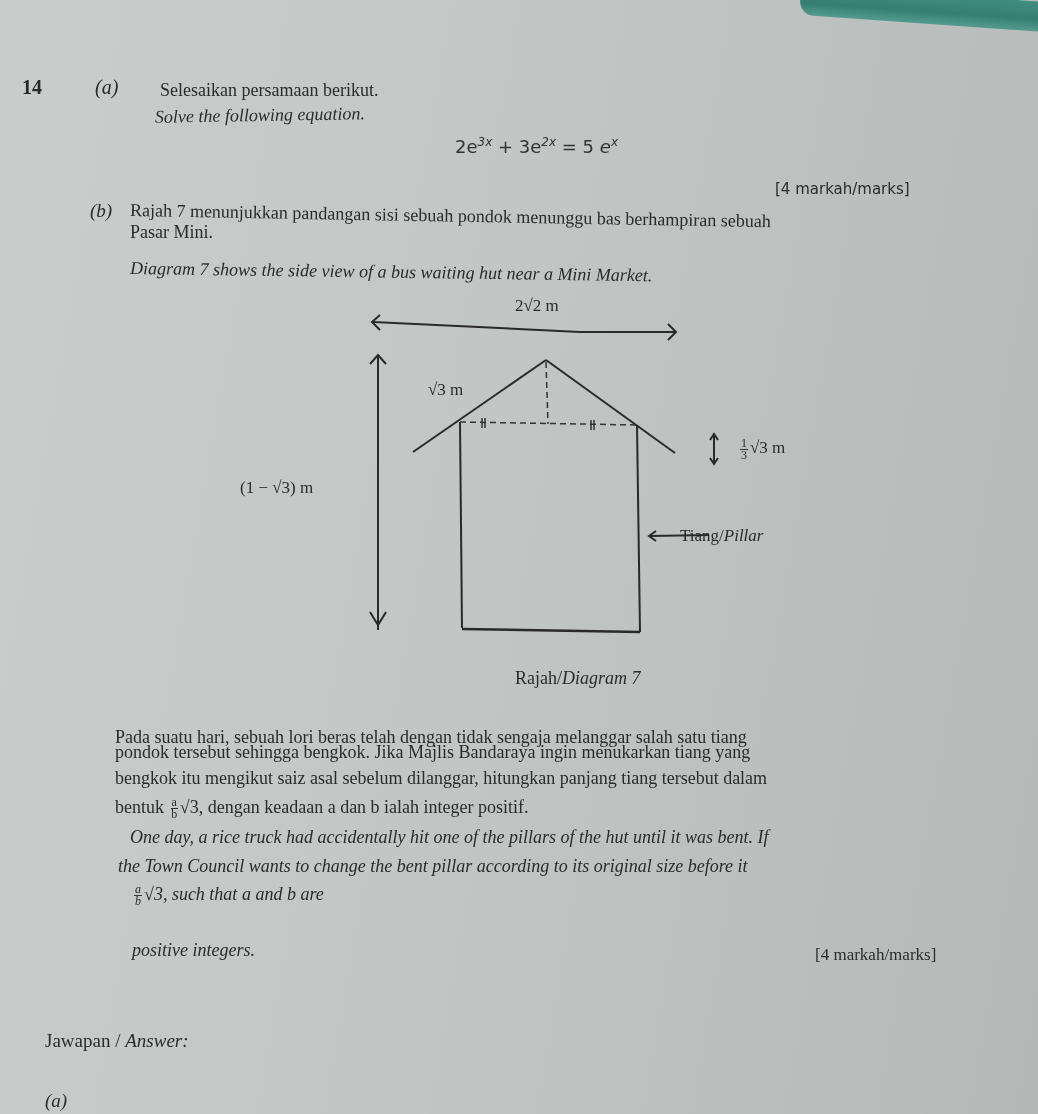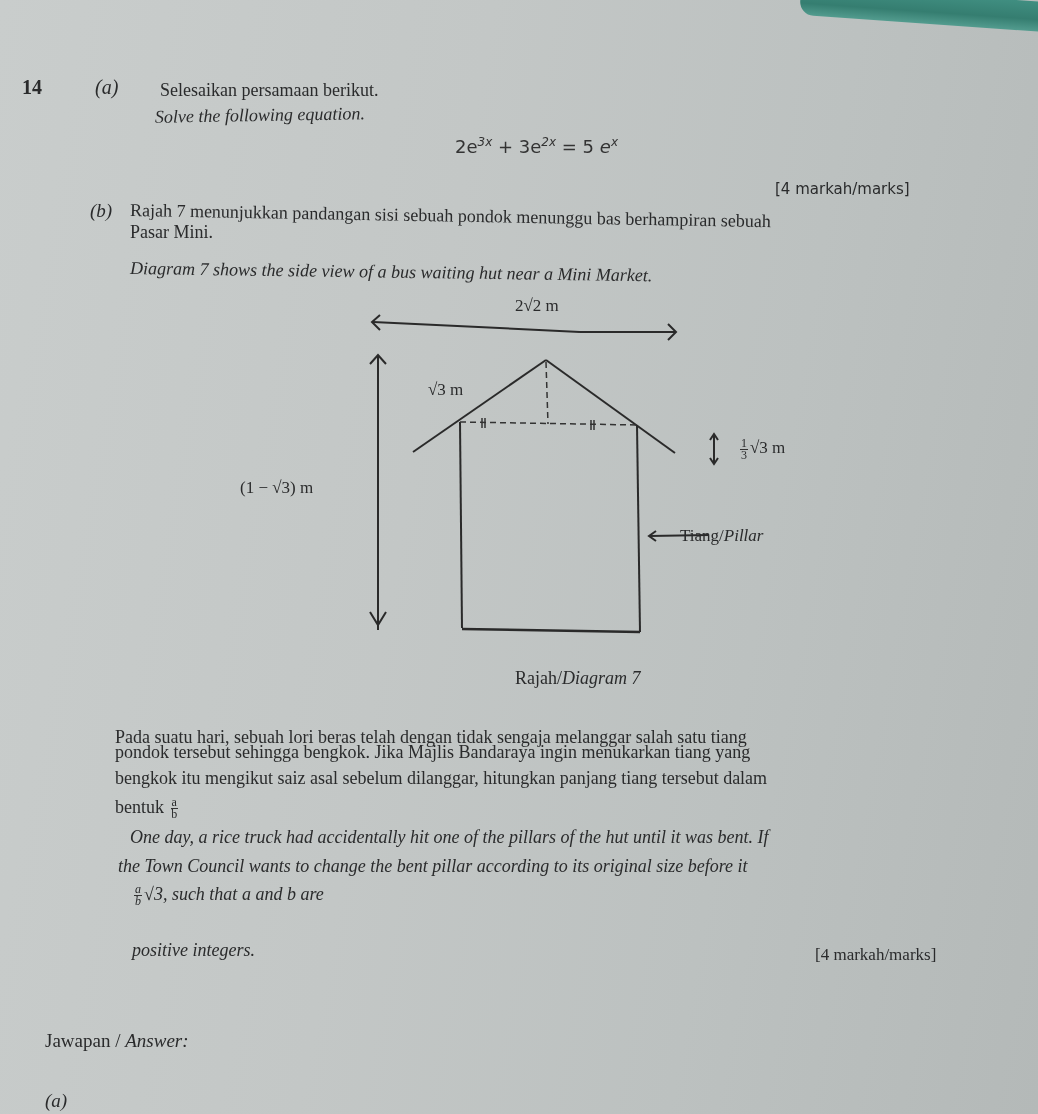--- a/index.html
+++ b/index.html
@@ -140,21 +140,21 @@
 
 <div class="abs caption">
   <span>Rajah/</span><i>Diagram 7</i>
 </div>
 
 <div class="abs para p1">Pada suatu hari, sebuah lori beras telah dengan tidak sengaja melanggar salah satu tiang</div>
 <div class="abs para p2">pondok tersebut sehingga bengkok. Jika Majlis Bandaraya ingin menukarkan tiang yang</div>
 <div class="abs para p3">bengkok itu mengikut saiz asal sebelum dilanggar, hitungkan panjang tiang tersebut dalam</div>
 <div class="abs para p4">
   <span>bentuk</span>
-  <span class="frac"><span class="num">a</span><span>b</span></span>
+  <span class="frac"><span class="num">a</span><span>b</span></span><span>√3, dengan keadaan a dan b ialah integer positif.</span>
 </div>
 
 <div class="abs para e1">One day, a rice truck had accidentally hit one of the pillars of the hut until it was bent. If</div>
 <div class="abs para e2">the Town Council wants to change the bent pillar according to its original size before it</div>
 <div class="abs para e3">
   <span class="frac"><span class="num">a</span><span>b</span></span><span>√3, such that  a and b are</span>
 </div>
 <div class="abs para e4">positive integers.</div>
 
 <div class="abs marks-b">[4 markah/marks]</div>

